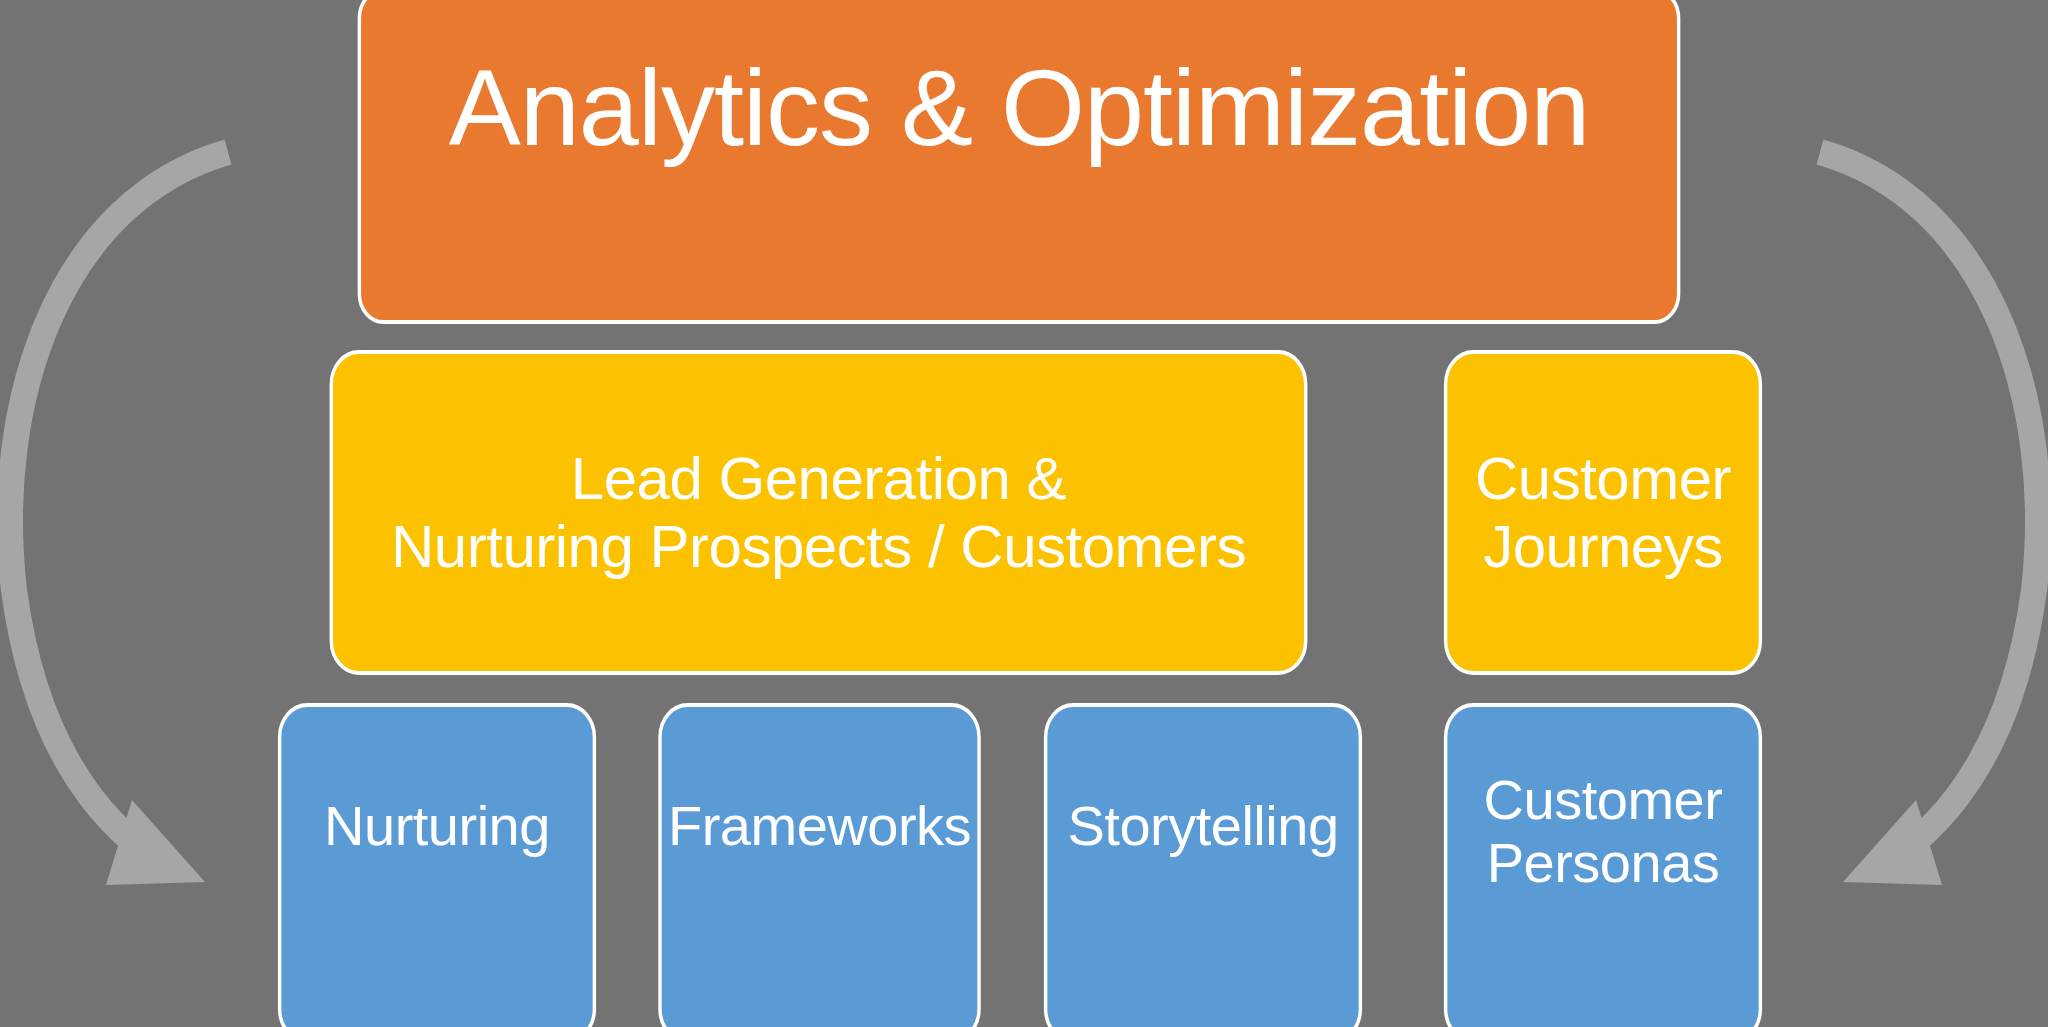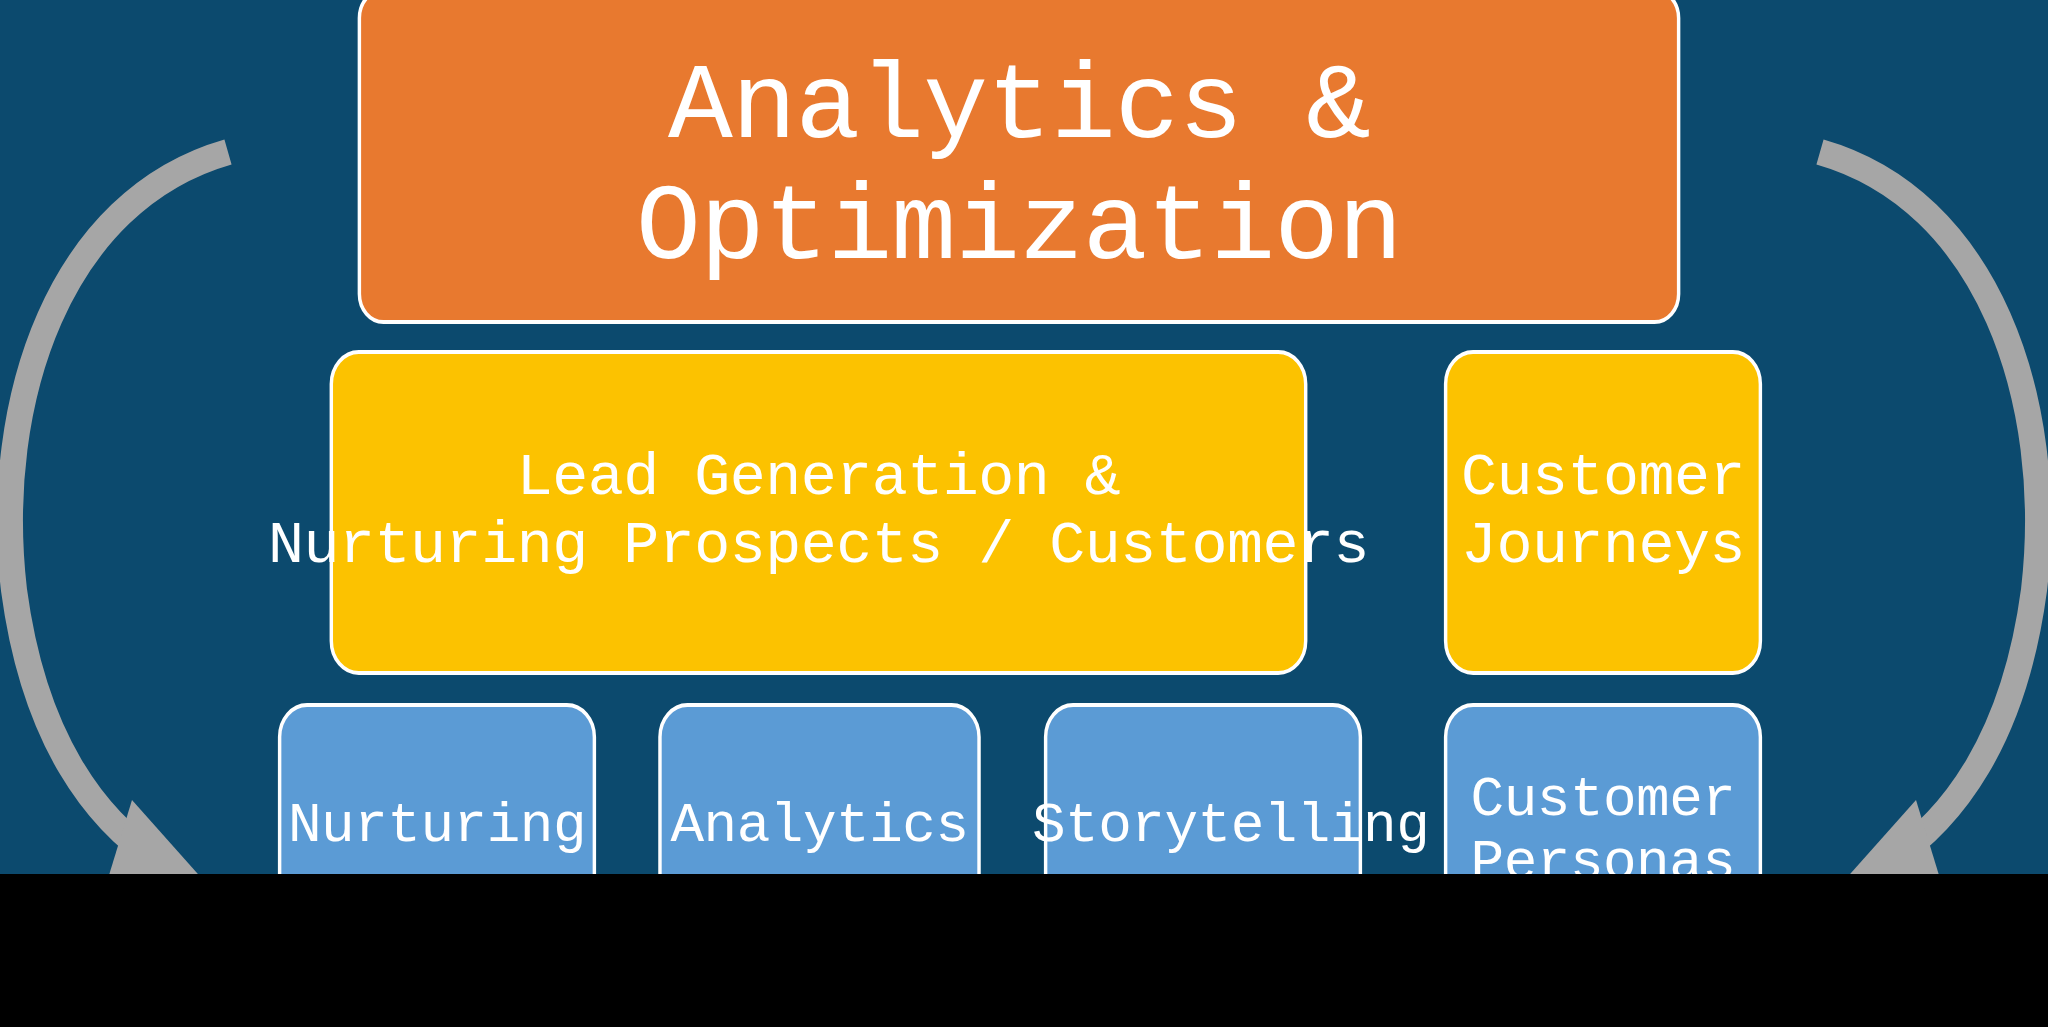--- a/index.html
+++ b/index.html
@@ -3,24 +3,24 @@
 <meta charset="utf-8">
 <style>
   html, body {
     margin: 0;
     padding: 0;
     background: #000000;
   }
   #stage {
     position: relative;
     width: 2048px;
-    height: 874px;
-    background: #0c4a6e;
+    height: 1027px;
+    background: #737373;
     overflow: hidden;
-    font-family: Liberation Mono, monospace;
+    font-family: Liberation Sans, sans-serif;
   }
 
   .node {
     position: absolute;
     box-sizing: border-box;
     display: flex;
     align-items: center;
     justify-content: center;
     text-align: center;
     color: #FFFFFF;
@@ -134,21 +134,21 @@
   <div class="node" id="node-journeys">
     <span class="lbl">Customer
 Journeys</span>
   </div>
 
   <div class="node blue" id="node-strategies">
     <span class="lbl">Nurturing</span>
   </div>
 
   <div class="node blue" id="node-frameworks">
-    <span class="lbl">Analytics</span>
+    <span class="lbl">Frameworks</span>
   </div>
 
   <div class="node blue" id="node-storytelling">
     <span class="lbl">Storytelling</span>
   </div>
 
   <div class="node blue" id="node-personas">
     <span class="lbl">Customer
 Personas</span>
   </div>

